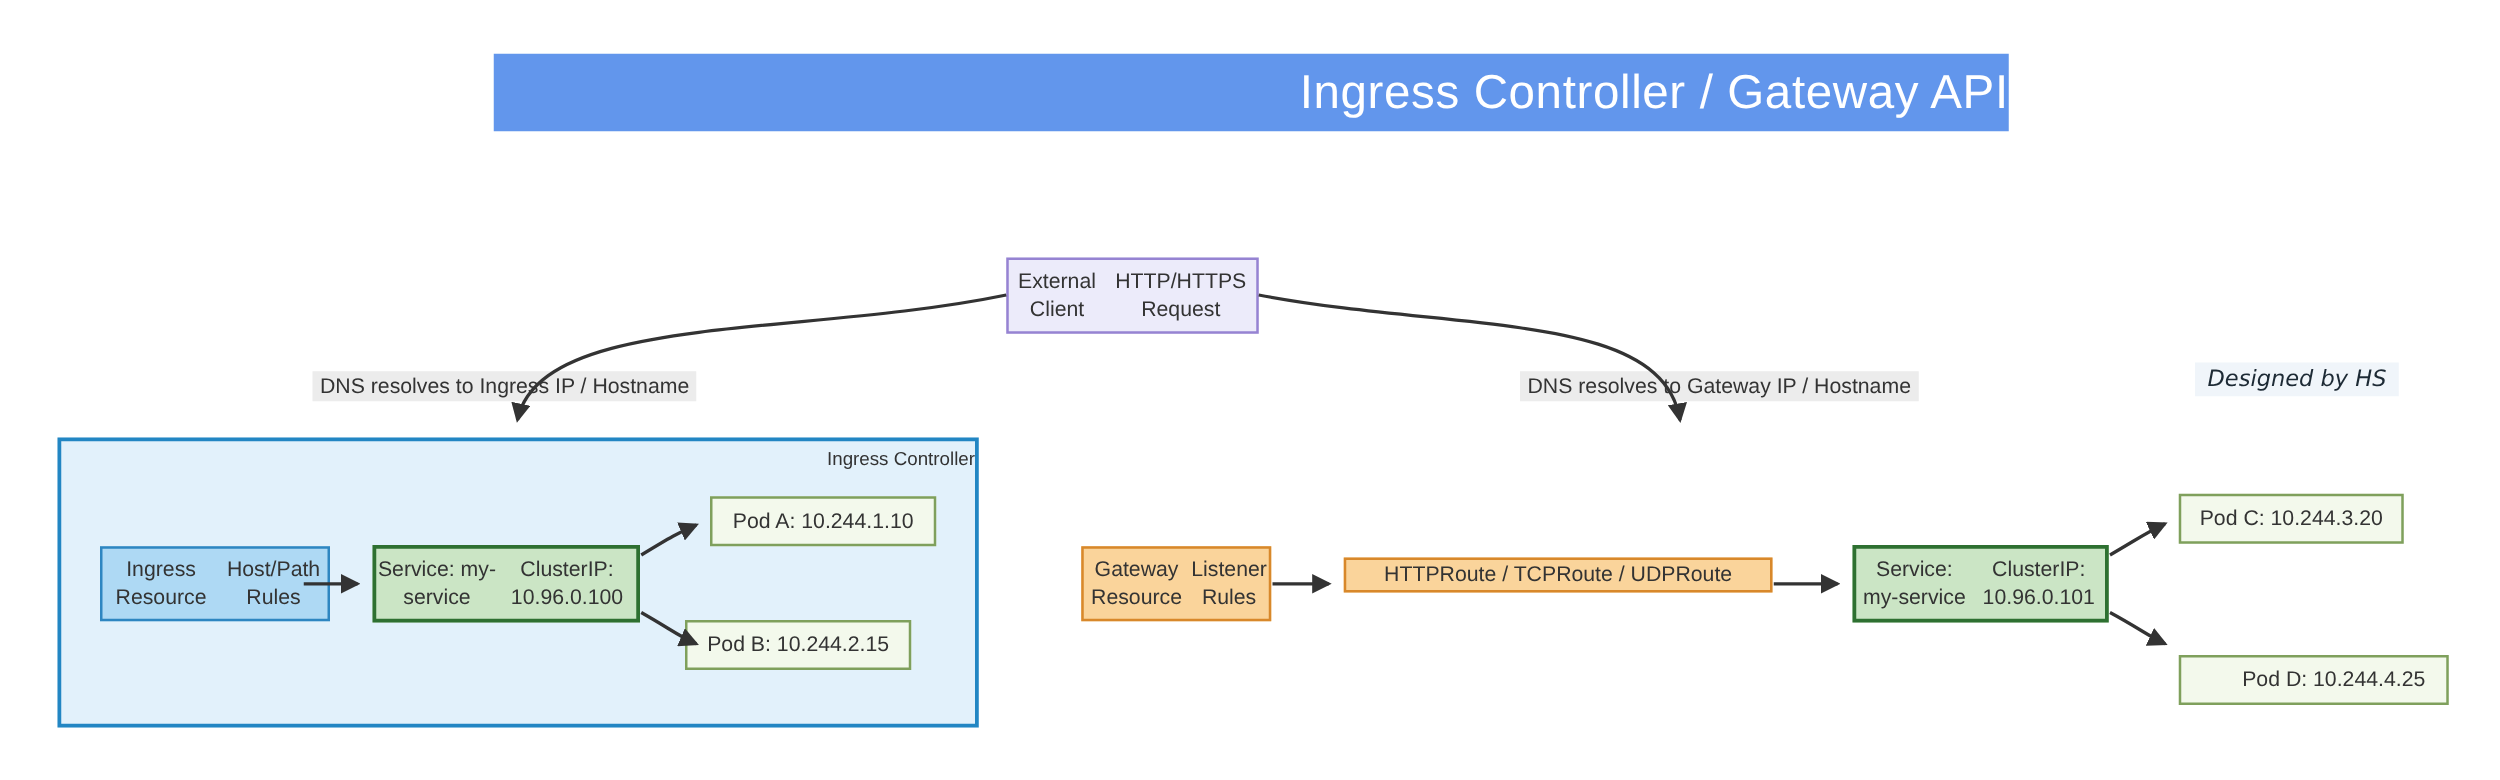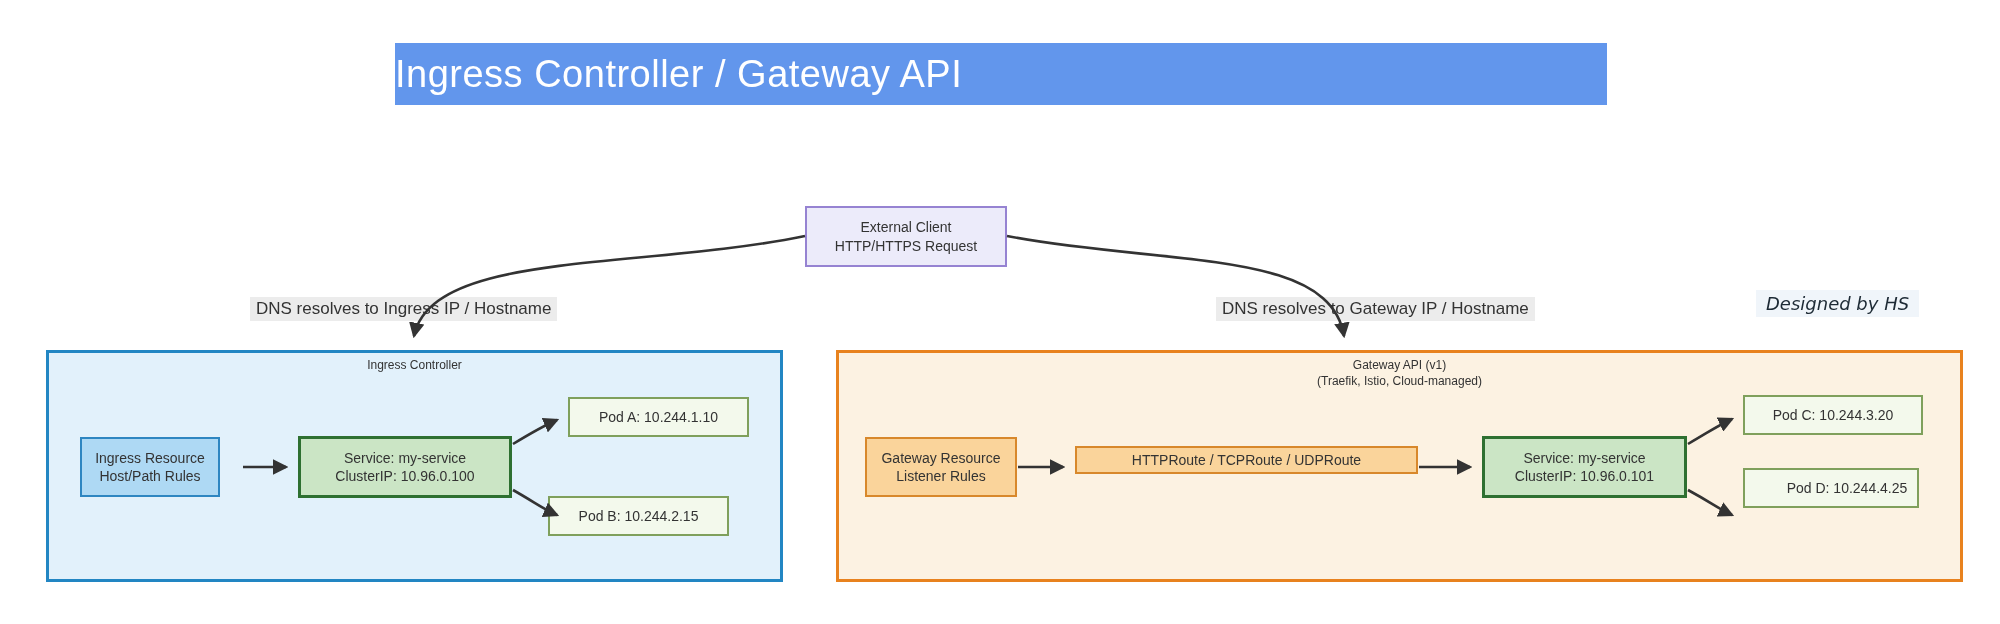--- a/index.html
+++ b/index.html
@@ -4,57 +4,57 @@
 <style>
   html,body{margin:0;padding:0;background:#ffffff;}
   #canvas{
     position:relative;width:2000px;height:624px;background:#ffffff;overflow:hidden;
     font-family:"Liberation Sans","DejaVu Sans",sans-serif;color:var(--text,#333);
   }
   .abs{position:absolute;box-sizing:border-box;}
   
   #banner{
     left:395px;top:43px;width:1212px;height:62px;background:var(--banner);
-    display:flex;align-items:center;justify-content:flex-start;
+    display:flex;align-items:center;justify-content:flex-end;
   }
   #banner span{color:var(--banner_text);font-size:38px;letter-spacing:.5px;font-weight:400;}
   
   .node{
-    display:flex;flex-direction:column;align-items:center;justify-content:center;
-    text-align:center;font-size:14px;line-height:1.32;color:var(--text);z-index:2;
+    display:flex;flex-direction:row;align-items:center;justify-content:center;
+    text-align:center;font-size:17px;line-height:1.32;color:var(--text);z-index:2;
   }
   #client{left:805px;top:206px;width:202px;height:61px;background:var(--client_fill);border:2px solid var(--client_border);}
   
   .edge-label{
     font-size:17px;color:var(--text);background:var(--label_bg);
     padding:2px 6px;white-space:nowrap;z-index:1;
   }
   #dns-left{left:250px;top:297px;}
   #dns-right{left:1216px;top:297px;}
   #credit{
     left:1756px;top:290px;background:var(--credit_bg);padding:3px 10px;
     font-family:cursive,"DejaVu Sans",sans-serif;font-style:italic;font-size:18px;color:#1d2a35;z-index:1;
   }
   
   .panel{z-index:1;}
   #panel-ingress{left:46px;top:350px;width:737px;height:232px;background:var(--ingress_panel_fill);border:3px solid var(--ingress_panel_border);}
   #panel-gateway{left:836px;top:350px;width:1127px;height:232px;background:var(--gateway_panel_fill);border:3px solid var(--gateway_panel_border);}
   .panel-title{
-    position:absolute;left:0;right:0;top:5px;text-align:center;font-size:12px;line-height:1.3;color:var(--text);
+    position:absolute;left:0;right:0;top:5px;text-align:right;font-size:15px;line-height:1.3;color:var(--text);
   }
   
-  #ingress-resource{left:80px;top:437px;width:140px;height:60px;background:var(--blue_node_fill);border:2px solid var(--blue_node_border);}
+  #ingress-resource{left:80px;top:437px;width:184px;height:60px;background:var(--blue_node_fill);border:2px solid var(--blue_node_border);}
   #service-left{left:298px;top:436px;width:214px;height:62px;background:var(--green_node_fill);border:3px solid var(--green_node_border);}
   #pod-a{left:568px;top:397px;width:181px;height:40px;background:var(--pod_fill);border:2px solid var(--pod_border);}
   #pod-b{left:548px;top:496px;width:181px;height:40px;background:var(--pod_fill);border:2px solid var(--pod_border);}
   #gateway-resource{left:865px;top:437px;width:152px;height:60px;background:var(--orange_node_fill);border:2px solid var(--orange_node_border);}
   #route-node{left:1075px;top:446px;width:343px;height:28px;background:var(--orange_node_fill);border:2px solid var(--orange_node_border);}
   #service-right{left:1482px;top:436px;width:205px;height:62px;background:var(--green_node_fill);border:3px solid var(--green_node_border);}
   #pod-c{left:1743px;top:395px;width:180px;height:40px;background:var(--pod_fill);border:2px solid var(--pod_border);}
-  #pod-d{left:1743px;top:468px;width:176px;height:40px;background:var(--pod_fill);border:2px solid var(--pod_border);padding-left:32px;}
+  #pod-d{left:1743px;top:524px;width:216px;height:40px;background:var(--pod_fill);border:2px solid var(--pod_border);padding-left:32px;}
   
   #edges{left:0;top:0;width:2000px;height:624px;z-index:3;pointer-events:none;}
   #edges path{stroke:var(--arrow);stroke-width:2.6;fill:none;}
   #edges .head{fill:var(--arrow);stroke:none;}
 </style>
 </head>
 <body>
 
 <div id="canvas">
 
@@ -71,26 +71,20 @@
   <div id="dns-right" class="abs edge-label">DNS resolves to Gateway IP / Hostname</div>
 
   <div id="credit" class="abs">Designed by HS</div>
 
   <div id="panel-ingress" class="abs panel">
     <div class="panel-title">
       <div>Ingress Controller</div>
     </div>
   </div>
 
-  <div id="panel-gateway" class="abs panel">
-    <div class="panel-title">
-      <div>Gateway API (v1)</div>
-      <div>(Traefik, Istio, Cloud-managed)</div>
-    </div>
-  </div>
 
   <div id="ingress-resource" class="abs node">
     <div>Ingress Resource</div>
     <div>Host/Path Rules</div>
   </div>
   <div id="service-left" class="abs node">
     <div>Service: my-service</div>
     <div>ClusterIP: 10.96.0.100</div>
   </div>
   <div id="pod-a" class="abs node">Pod A: 10.244.1.10</div>

